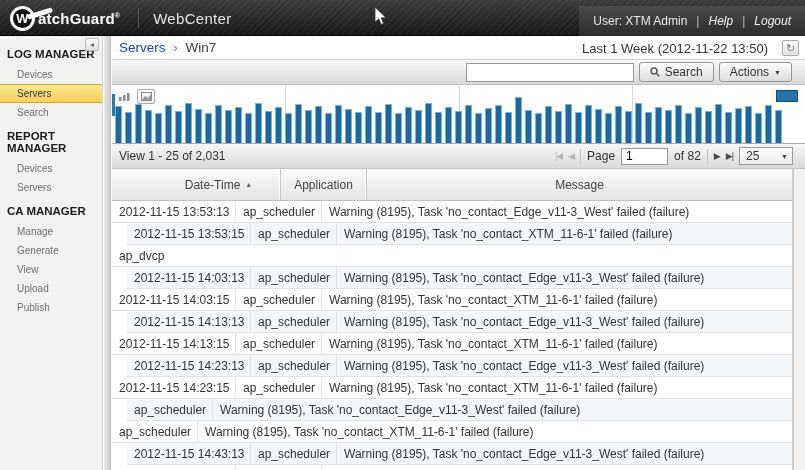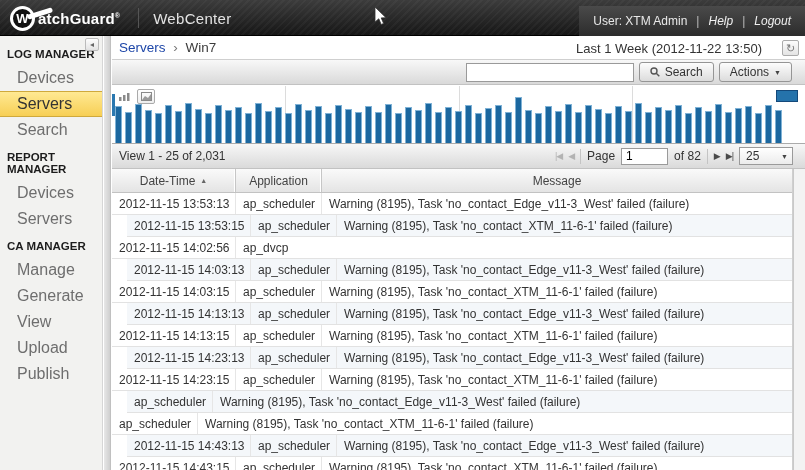--- a/index.html
+++ b/index.html
@@ -29,35 +29,35 @@
   .cursor { position:absolute; left:374px; top:7px; }
 
   
   .bodywrap { position:absolute; left:0; top:36px; width:805px; height:434px; }
   .sidebar { position:absolute; left:0; top:0; width:103px; height:434px;
     background:#f2f2f0; border-right:1px solid #d6d6d6; padding-top:4px; }
   .collapse-btn { position:absolute; right:3px; top:2px; width:14px; height:13px;
     border:1px solid #bbb; background:linear-gradient(#fdfdfd,#e3e3e3); border-radius:2px;
     font-size:8px; color:#666; text-align:center; line-height:11px; cursor:pointer; }
   .nav-section-title { font-size:11.5px; font-weight:bold; color:#1c1c1c; padding:8px 4px 5px 7px; }
-  .nav-item { font-size:16px; color:#6e6e6e; padding:4px 4px 4px 17px; cursor:pointer; }
+  .nav-item { font-size:10px; color:#6e6e6e; padding:4px 4px 4px 17px; cursor:pointer; }
   .nav-item.active { background:linear-gradient(#ffe993,#f7cf55); border-top:1px solid #cfa93c;
     border-bottom:1px solid #cfa93c; color:#333; padding-top:3px; padding-bottom:3px; }
   .splitter { position:absolute; left:104px; top:0; width:7px; height:434px;
     background:linear-gradient(90deg,#e7e7e7,#cfcfcf); border-right:1px solid #c0c0c0; }
 
   .content { position:absolute; left:112px; top:0; width:693px; height:434px; background:#fff;border-radius:11px; }
 
   
   .crumb-row { position:absolute; left:0; top:0; width:100%; height:23px; padding:4px 6px 0 7px; }
   .breadcrumb { font-size:13.5px; float:left; }
   .breadcrumb .link { color:#1d46a8; cursor:pointer; }
   .breadcrumb .sep { color:#777; margin:0 4px; }
   .breadcrumb .current { color:#3c3c3c; }
-  .timerange { float:right; font-size:13px; color:#333; display:flex; align-items:center; gap:20px; }
+  .timerange { float:right; font-size:13px; color:#333; display:flex; align-items:center; gap:14px; }
   .refresh-btn { width:17px; height:16px; border:1px solid #ababab; border-radius:2px;
     background:linear-gradient(#fcfcfc,#e4e4e4); color:#777; font-size:11px; line-height:14px;
     text-align:center; cursor:pointer; }
 
   
   .toolbar { position:absolute; left:0; top:23px; width:100%; height:26px;
     background:linear-gradient(#f8f8f8,#d9d9d9); border-top:1px solid #cfcfcf;
     border-bottom:1px solid #c2c2c2; display:flex; align-items:center;
     justify-content:flex-end; gap:5px; padding-right:13px; }
   .search-input { width:168px; height:19px; border:1px solid #9a9a9a; background:#fff;
@@ -94,22 +94,22 @@
   .pg-sep { width:1px; height:15px; background:#c4c4c4; }
   .page-input { width:47px; height:17px; border:1px solid #9a9a9a; background:#fff;
     font-size:12px; padding:0 4px; font-family:"Liberation Sans", sans-serif; }
   .size-select { width:54px; height:18px; border:1px solid #9a9a9a;
     background:linear-gradient(#fff,#ececec); display:flex; align-items:center;
     justify-content:space-between; padding:0 4px 0 6px; font-size:12px; cursor:pointer; }
 
   
   .grid { position:absolute; left:0; top:133px; width:681px; height:301px; overflow:hidden;
     border-right:1px solid #cfcfcf; }
-  .grid-header { display:flex; height:24px; background:linear-gradient(#fafafa,#e4e4e4);
-    border-bottom:1px solid #c2c2c2; font-size:12px; color:#444; }
+  .grid-header { display:flex; height:32px; background:linear-gradient(#fafafa,#e4e4e4);
+    border-bottom:1px solid #c2c2c2; font-size:12px; color:#444;padding-left:45px; }
   .hcell { display:flex; align-items:center; justify-content:center; border-right:1px solid #c6c6c6;
     box-shadow:inset -1px 0 0 #fff; cursor:pointer; }
   .hcell:last-child { border-right:none; box-shadow:none; }
   .sort-arrow { font-size:7px; color:#666; margin-left:5px; }
   .col-dt { width:124px; flex:0 0 124px; }
   .col-app { width:86px; flex:0 0 86px; }
   .col-msg { flex:1 1 auto; }
   .grid-body { font-size:12px; color:#333; }
   .row { display:flex; border-bottom:1px solid #e2e2e2; background:#fff; min-height:22px; cursor:default; }
   .row.alt { background:#f4f7fa;margin-left:15px; }
@@ -325,21 +325,20 @@
             <div class="cell cell-datetime">2012-11-15 13:53:13</div>
             <div class="cell cell-application">ap_scheduler</div>
             <div class="cell cell-message">Warning (8195), Task 'no_contact_Edge_v11-3_West' failed (failure)</div>
           </div>
           <div class="row alt">
             <div class="cell cell-datetime">2012-11-15 13:53:15</div>
             <div class="cell cell-application">ap_scheduler</div>
             <div class="cell cell-message">Warning (8195), Task 'no_contact_XTM_11-6-1' failed (failure)</div>
           </div>
           <div class="row">
-            <div class="cell cell-datetime">2012-11-15 14:02:56</div>
             <div class="cell cell-application">ap_dvcp</div>
           </div>
           <div class="row alt">
             <div class="cell cell-datetime">2012-11-15 14:03:13</div>
             <div class="cell cell-application">ap_scheduler</div>
             <div class="cell cell-message">Warning (8195), Task 'no_contact_Edge_v11-3_West' failed (failure)</div>
           </div>
           <div class="row">
             <div class="cell cell-datetime">2012-11-15 14:03:15</div>
             <div class="cell cell-application">ap_scheduler</div>

